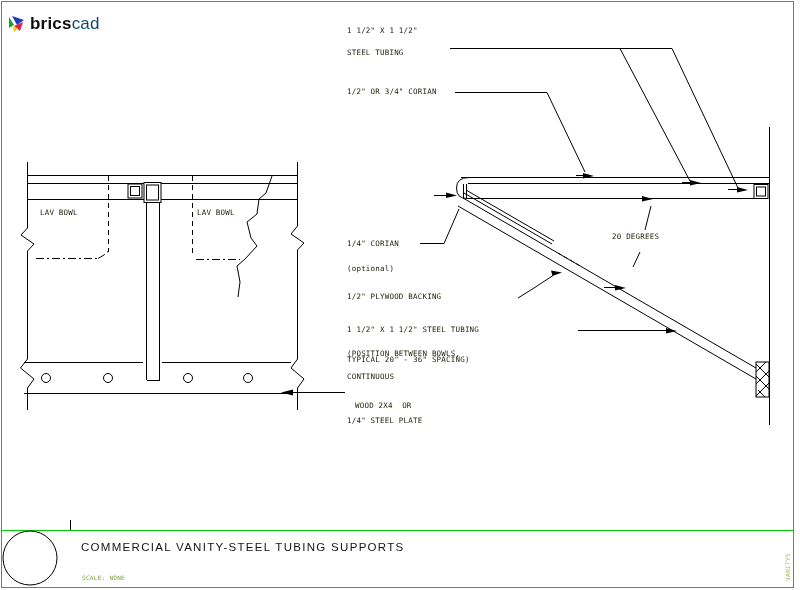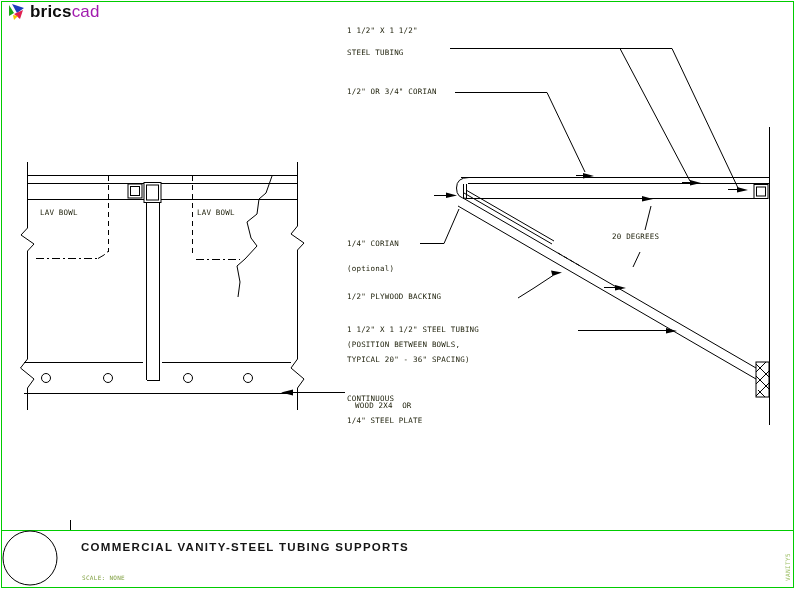--- a/index.html
+++ b/index.html
@@ -2,30 +2,30 @@
 <html><head>
 <meta charset="utf-8">
 <style>
   html,body{margin:0;padding:0;background:#ffffff;}
   body{width:800px;height:590px;overflow:hidden;font-family:"Liberation Sans",sans-serif;}
   #page{position:relative;width:800px;height:590px;background:#fff;}
   #draw-svg{position:absolute;left:0;top:0;}
   .ann{position:absolute;font-family:"DejaVu Sans Mono",monospace;font-size:7.5px;
        letter-spacing:.2px;color:#22240f;white-space:pre;line-height:9px;}
   #page-title{position:absolute;left:81px;top:541px;font-family:"Liberation Sans",sans-serif;
-       font-size:11.5px;letter-spacing:1.3px;color:#151515;white-space:pre;font-weight:bold;}
+       font-size:11.5px;letter-spacing:1.3px;color:#151515;white-space:pre;}
   #scale-note{position:absolute;left:82px;top:574px;font-family:"DejaVu Sans Mono",monospace;
        font-size:6px;letter-spacing:.3px;color:#7f9f3f;white-space:pre;}
   #sheet-code{position:absolute;left:784px;top:581px;transform:rotate(-90deg);
        transform-origin:0 0;font-family:"DejaVu Sans Mono",monospace;font-size:6px;
        letter-spacing:.4px;color:#9cbe63;white-space:pre;}
-  #logo{position:absolute;left:8px;top:2px;display:flex;align-items:center;}
+  #logo{position:absolute;left:8px;top:14px;display:flex;align-items:center;}
   #logo .mark{margin-right:4px;display:block;}
   #logo .b{font-weight:bold;font-size:17px;color:#0d0d0d;letter-spacing:.2px;}
-  #logo .c{font-size:17px;color:#a21caf;letter-spacing:.2px;}
+  #logo .c{font-size:17px;color:#0c4a6e;letter-spacing:.2px;}
 </style>
 </head>
 <body>
 
 <div id="page">
 
 <svg id="draw-svg" width="800" height="590" viewBox="0 0 800 590">
 
   <g stroke="#00cc00" fill="none" shape-rendering="crispEdges">
     <rect x="1.5" y="1.5" width="791.5" height="586"></rect>
@@ -164,23 +164,23 @@
       <span class="c">cad</span>
 </div>
 
 <span class="ann" style="left:347px;top:26px">1 1/2" X 1 1/2"</span>
 <span class="ann" style="left:347px;top:48px">STEEL TUBING</span>
 <span class="ann" style="left:347px;top:87px">1/2" OR 3/4" CORIAN</span>
 <span class="ann" style="left:347px;top:239px">1/4" CORIAN</span>
 <span class="ann" style="left:347px;top:264px">(optional)</span>
 <span class="ann" style="left:347px;top:292px">1/2" PLYWOOD BACKING</span>
 <span class="ann" style="left:347px;top:325px">1 1/2" X 1 1/2" STEEL TUBING</span>
-<span class="ann" style="left:347px;top:340px">(POSITION BETWEEN BOWLS,</span>
+<span class="ann" style="left:347px;top:349px">(POSITION BETWEEN BOWLS,</span>
 <span class="ann" style="left:347px;top:355px">TYPICAL 20" - 36" SPACING)</span>
-<span class="ann" style="left:347px;top:394px">CONTINUOUS</span>
+<span class="ann" style="left:347px;top:372px">CONTINUOUS</span>
 <span class="ann" style="left:355px;top:401px">WOOD 2X4  OR</span>
 <span class="ann" style="left:347px;top:416px">1/4" STEEL PLATE</span>
 <span class="ann" style="left:612px;top:232px">20 DEGREES</span>
 <span class="ann" style="left:40px;top:208px">LAV BOWL</span>
 <span class="ann" style="left:197px;top:208px">LAV BOWL</span>
 
 <span id="page-title">COMMERCIAL VANITY-STEEL TUBING SUPPORTS</span>
 <span id="scale-note">SCALE: NONE</span>
 <span id="sheet-code">VANITY5</span>
 

